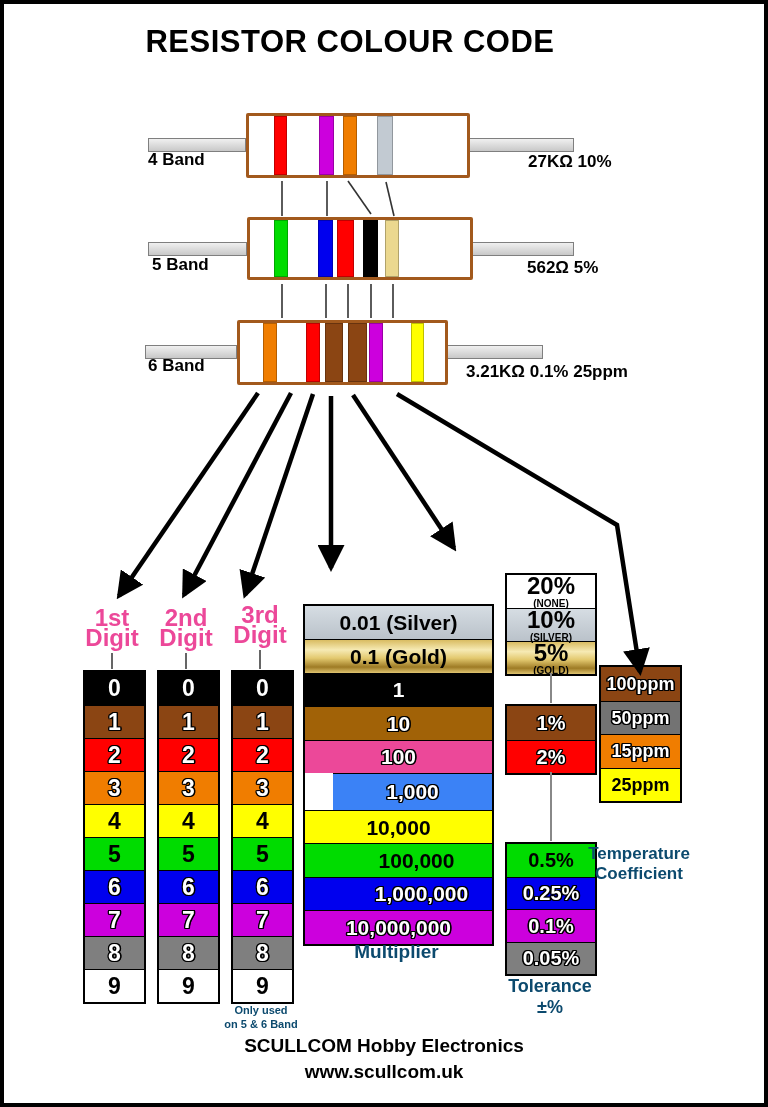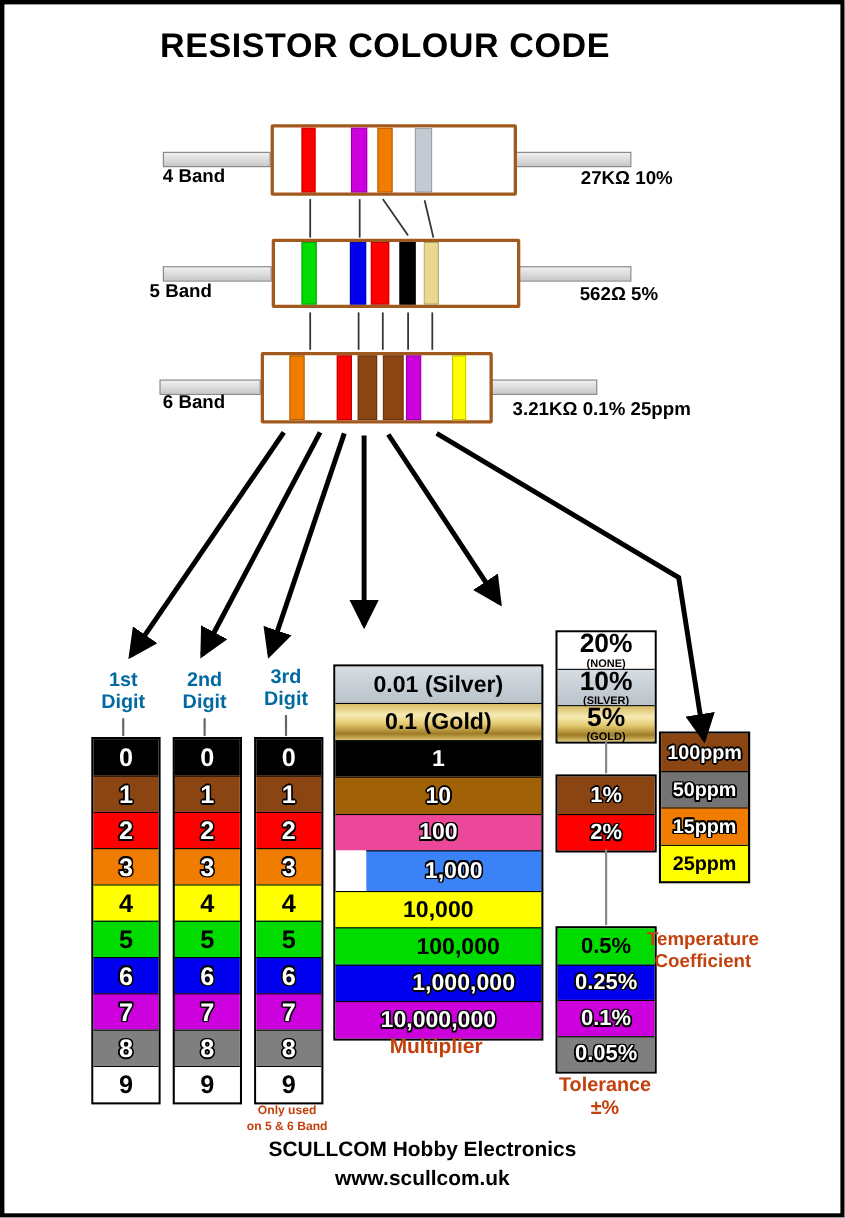--- a/index.html
+++ b/index.html
@@ -14,41 +14,41 @@
   
   .lead { position:absolute; height:14px; background:linear-gradient(180deg,#F0F0F0,#C8C8C8); border:1px solid #7F7F7F; box-sizing:border-box; }
   .rbody { position:absolute; background:#fff; border:3px solid #A2591D; border-radius:2px; box-sizing:border-box; }
   .band { position:absolute; top:0; bottom:0; box-shadow: inset 0 0 0 1px rgba(0,0,0,0.25); }
   .rlabel { position:absolute; font-size:17px; font-weight:bold; color:#000; white-space:nowrap; }
 
   
   #lines { position:absolute; left:0; top:0; pointer-events:none; z-index:5; }
 
   
-  .colhead { position:absolute; width:90px; text-align:center; font-size:18px; font-weight:bold; line-height:20px; color:#0369a1; }
+  .colhead { position:absolute; width:90px; text-align:center; font-size:24px; font-weight:bold; line-height:20px; color:#ec4899; }
 
   
   .colbox { position:absolute; border:2px solid #000; box-sizing:content-box; background:#fff; }
   .cell { display:flex; flex-direction:column; justify-content:center; align-items:center; border-top:1.5px solid #000; box-sizing:border-box; }
   .cell:first-child { border-top:none; }
   .cell-main { line-height:1; font-weight:bold; }
   .cell-sub { line-height:1; font-weight:bold; font-size:10px; margin-top:1px; }
   .tb .cell-main, .cell.tb { color:#000; }
   .tw { color:#fff;
         text-shadow:-1.2px -1.2px 0 #000,1.2px -1.2px 0 #000,-1.2px 1.2px 0 #000,1.2px 1.2px 0 #000,0 -1.4px 0 #000,0 1.4px 0 #000,-1.4px 0 0 #000,1.4px 0 0 #000; }
   .bg-gold { background:linear-gradient(180deg,#D9BC62 0%,#F6EAB4 30%,#E3C96F 55%,#9E7B25 82%,#DFC470 100%); }
   .bg-silver { background:linear-gradient(180deg,#D6DDE3,#BAC2CA); }
 
   .digit-col .cell-main { font-size:23px; }
   #multiplier-rows .cell-main { font-size:21px; }
   #tol-top-rows .cell-main { font-size:24px; }
   #tol-mid-rows .cell-main, #tol-bot-rows .cell-main { font-size:20px; }
   #temp-rows .cell-main { font-size:18px; }
 
-  .under-label { position:absolute; text-align:center; font-weight:bold; color:#c2410c; }
+  .under-label { position:absolute; text-align:center; font-weight:bold; color:#0c4a6e; }
   #note3 { left:206px; top:1003px; width:110px; font-size:11px; line-height:14px; }
   #mult-label { left:303px; top:941px; width:187px; font-size:19px; }
   #tol-label { left:495px; top:976px; width:110px; font-size:18px; line-height:21px; }
   #temp-label { left:588px; top:844px; width:102px; font-size:17px; line-height:20px; }
   #footer { left:0; top:1033px; width:768px; text-align:center; font-size:19px; font-weight:bold; line-height:26px; color:#000; }
 </style>
 </head>
 <body>
 
 <div id="page">
@@ -115,21 +115,21 @@
   <div>
     <div class="lead" style="left:148px;top:242px;width:99px"></div>
     <div class="lead" style="left:471px;top:242px;width:103px"></div>
     <div class="rbody" style="left:247px;top:217px;width:226px;height:63px">
         <div class="band" style="left: 24px; width: 14px; background: rgb(0, 220, 0);"></div>
         <div class="band" style="left: 68px; width: 15px; background: rgb(0, 0, 238);"></div>
         <div class="band" style="left: 87px; width: 17px; background: rgb(255, 0, 0);"></div>
         <div class="band" style="left: 113px; width: 15px; background: rgb(0, 0, 0);"></div>
         <div class="band" style="left: 135px; width: 14px; background: rgb(235, 216, 143);"></div>
       </div>
-    <div class="rlabel" style="left:136px;top:255px">5 Band</div>
+    <div class="rlabel" style="left:152px;top:255px">5 Band</div>
     <div class="rlabel" style="left:527px;top:258px">562Ω 5%</div>
   </div>
 
   <div>
     <div class="lead" style="left:145px;top:345px;width:92px"></div>
     <div class="lead" style="left:446px;top:345px;width:97px"></div>
     <div class="rbody" style="left:237px;top:320px;width:211px;height:65px">
         <div class="band" style="left: 23px; width: 14px; background: rgb(240, 125, 0);"></div>
         <div class="band" style="left: 66px; width: 14px; background: rgb(255, 0, 0);"></div>
         <div class="band" style="left: 85px; width: 18px; background: rgb(139, 69, 19);"></div>

